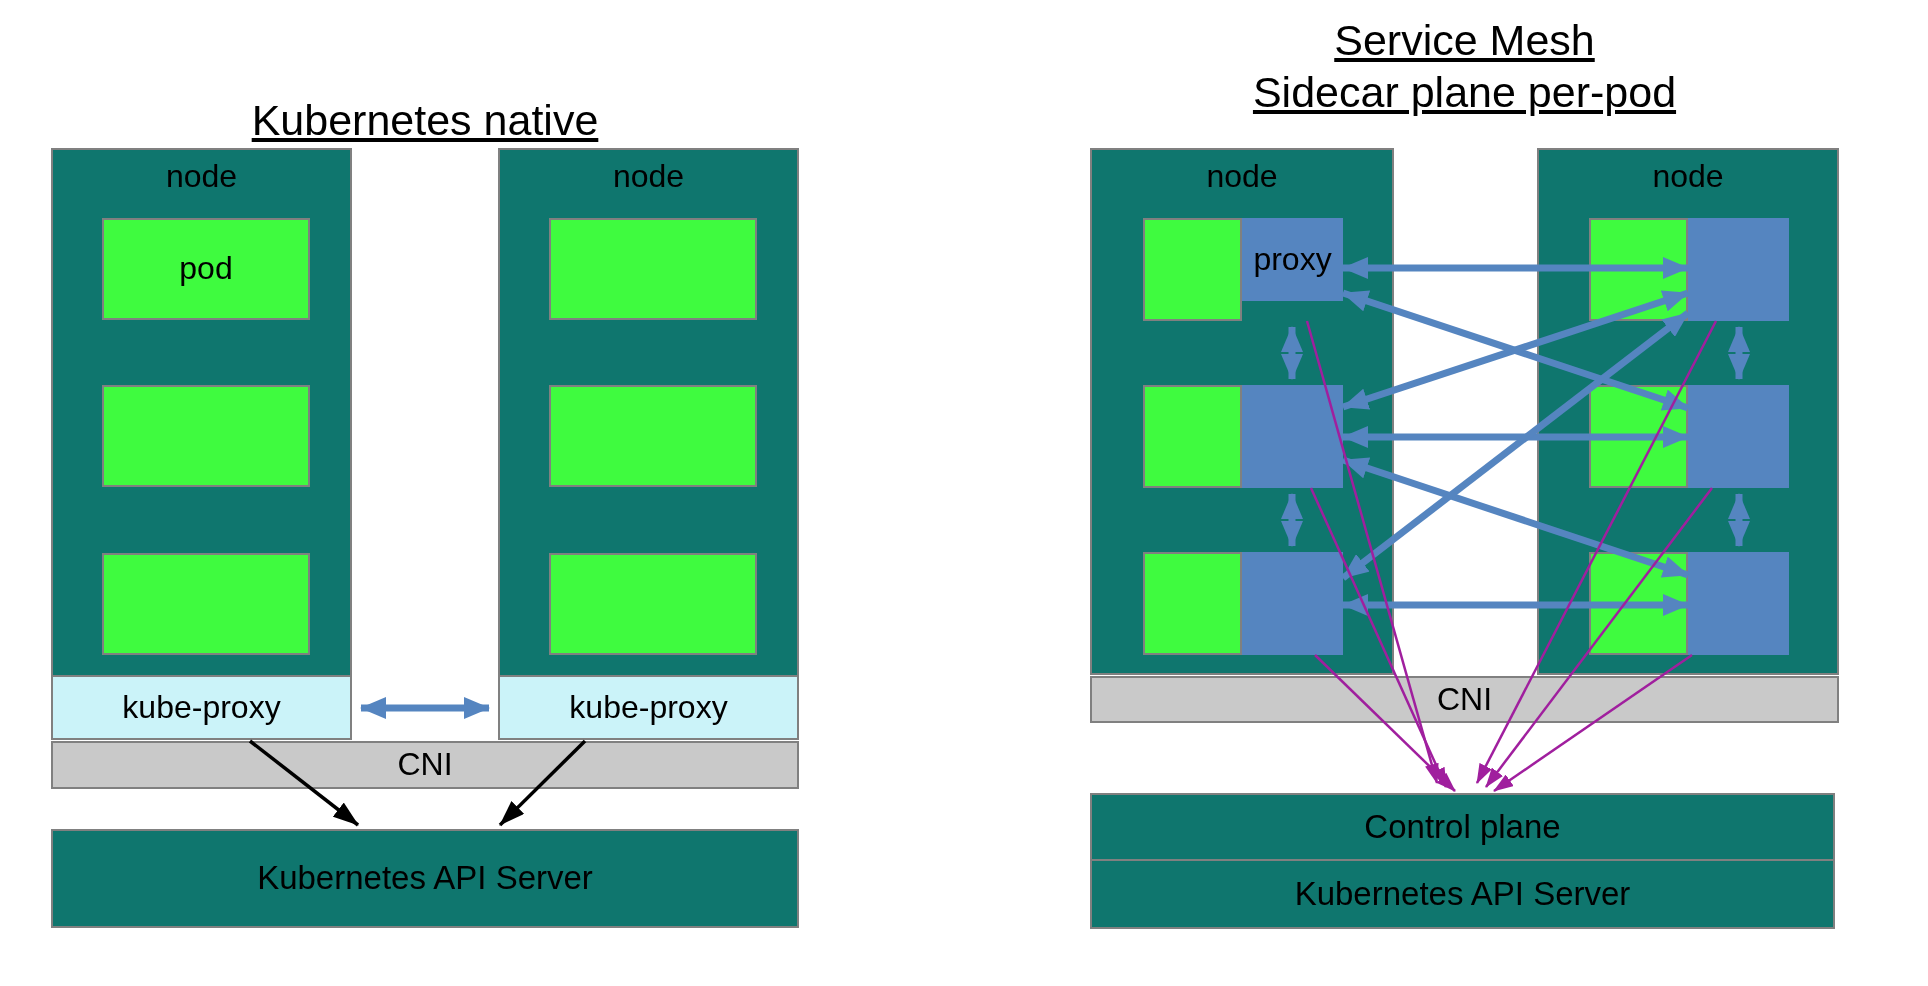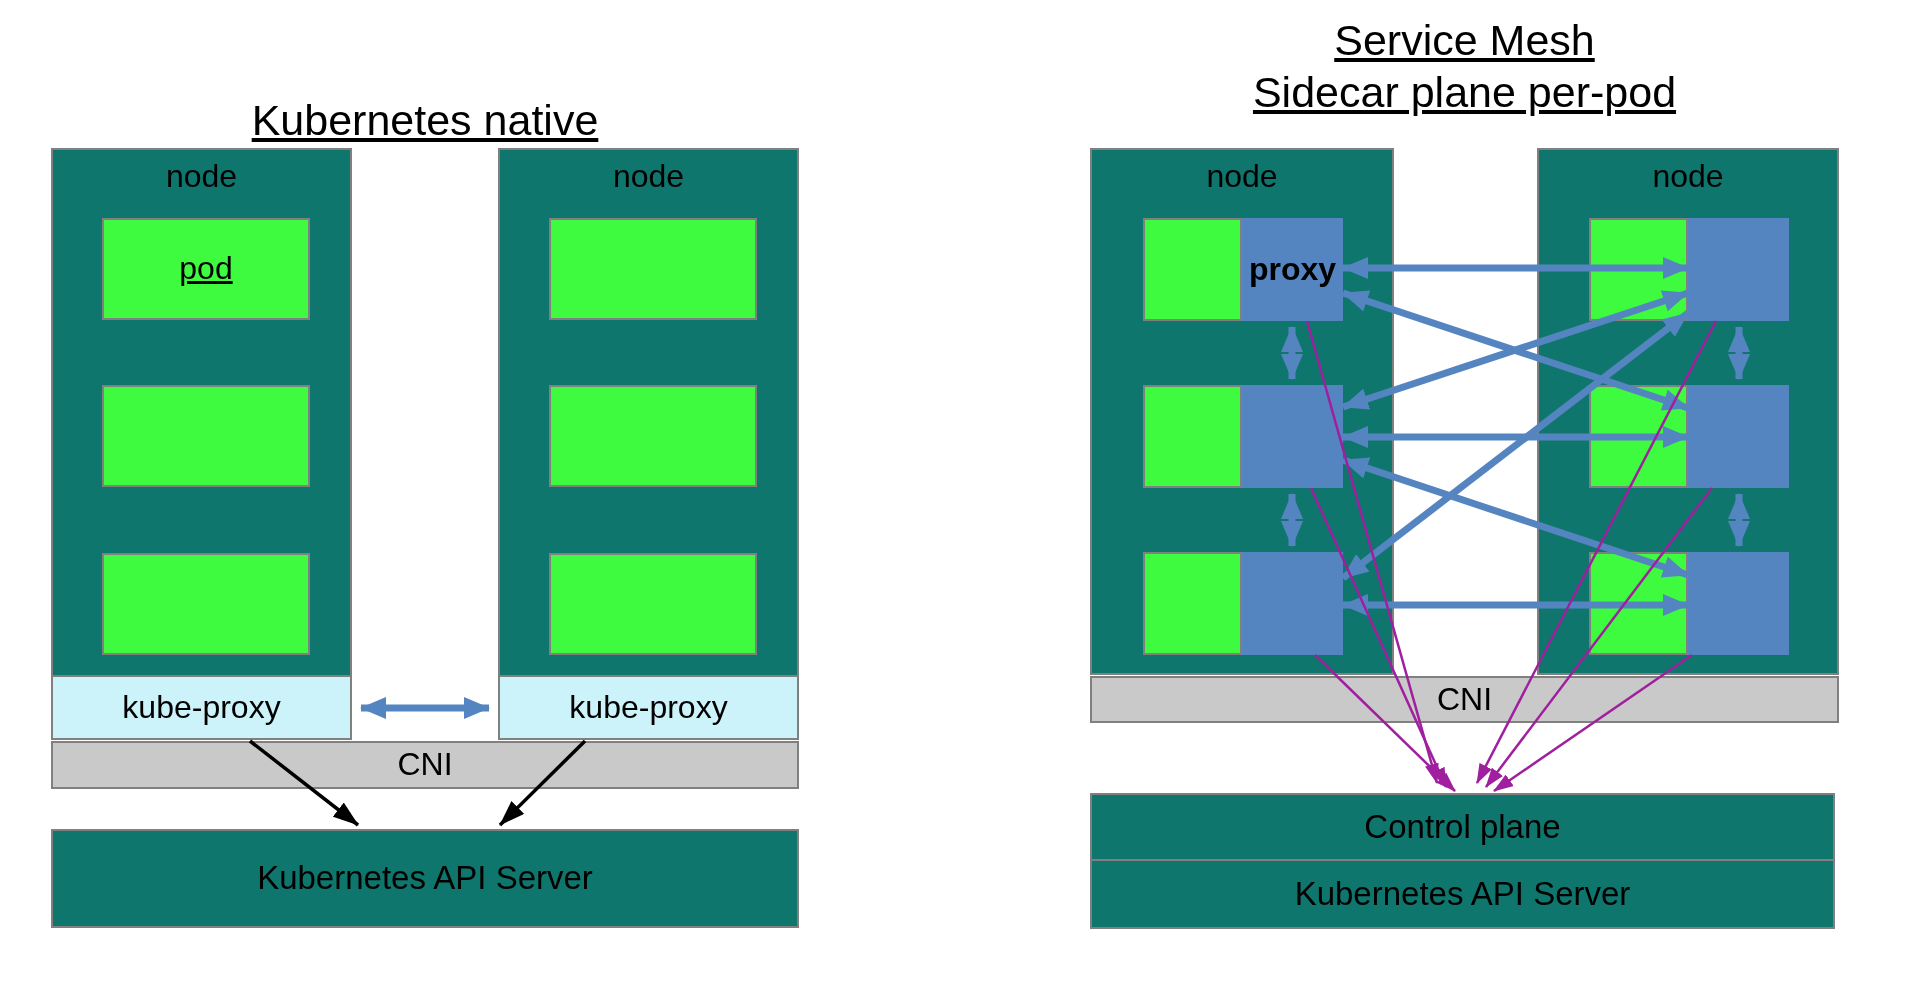--- a/index.html
+++ b/index.html
@@ -35,21 +35,21 @@
 <div class="stage">
 
   <div class="abs title" style="left:51px;top:62px;width:748px;margin-top:32px;">Kubernetes native</div>
 
   <div class="abs box" style="left:51px;top:148px;width:301px;height:592px;"></div>
   <div class="abs box" style="left:498px;top:148px;width:301px;height:592px;"></div>
 
   <div class="abs lbl" style="left:51px;top:158px;width:301px;height:38px;">node</div>
   <div class="abs lbl" style="left:498px;top:158px;width:301px;height:38px;">node</div>
 
-  <div class="abs pod lbl" style="left:102px;top:218px;width:208px;height:102px;text-decoration:underline;">pod</div>
+  <div class="abs pod lbl" style="left:102px;top:218px;width:208px;height:102px;">pod</div>
   <div class="abs pod lbl" style="left:102px;top:385px;width:208px;height:102px;"></div>
   <div class="abs pod lbl" style="left:102px;top:553px;width:208px;height:102px;"></div>
 
   <div class="abs pod lbl" style="left:549px;top:218px;width:208px;height:102px;"></div>
   <div class="abs pod lbl" style="left:549px;top:385px;width:208px;height:102px;"></div>
   <div class="abs pod lbl" style="left:549px;top:553px;width:208px;height:102px;"></div>
 
   <div class="abs cyanbar lbl" style="left:51px;top:675px;width:301px;height:65px;">kube-proxy</div>
   <div class="abs cyanbar lbl" style="left:498px;top:675px;width:301px;height:65px;">kube-proxy</div>
 
@@ -62,21 +62,21 @@
     <div>Sidecar plane per-pod</div>
   </div>
 
   <div class="abs box" style="left:1090px;top:148px;width:304px;height:527px;"></div>
   <div class="abs box" style="left:1537px;top:148px;width:302px;height:527px;"></div>
 
   <div class="abs lbl" style="left:1090px;top:158px;width:304px;height:38px;">node</div>
   <div class="abs lbl" style="left:1537px;top:158px;width:302px;height:38px;">node</div>
 
   <div class="abs podplain" style="left:1143px;top:218px;width:99px;height:103px;"></div>
-  <div class="abs proxybox lbl" style="left:1242px;top:218px;width:101px;height:103px;font-weight:bold;">proxy</div>
+  <div class="abs proxybox lbl" style="left:1242px;top:218px;width:101px;height:83px;">proxy</div>
   <div class="abs podplain" style="left:1143px;top:385px;width:99px;height:103px;"></div>
   <div class="abs proxybox lbl" style="left:1242px;top:385px;width:101px;height:103px;"></div>
   <div class="abs podplain" style="left:1143px;top:552px;width:99px;height:103px;"></div>
   <div class="abs proxybox lbl" style="left:1242px;top:552px;width:101px;height:103px;"></div>
 
   <div class="abs podplain" style="left:1589px;top:218px;width:99px;height:103px;"></div>
   <div class="abs proxybox lbl" style="left:1688px;top:218px;width:101px;height:103px;"></div>
   <div class="abs podplain" style="left:1589px;top:385px;width:99px;height:103px;"></div>
   <div class="abs proxybox lbl" style="left:1688px;top:385px;width:101px;height:103px;"></div>
   <div class="abs podplain" style="left:1589px;top:552px;width:99px;height:103px;"></div>

